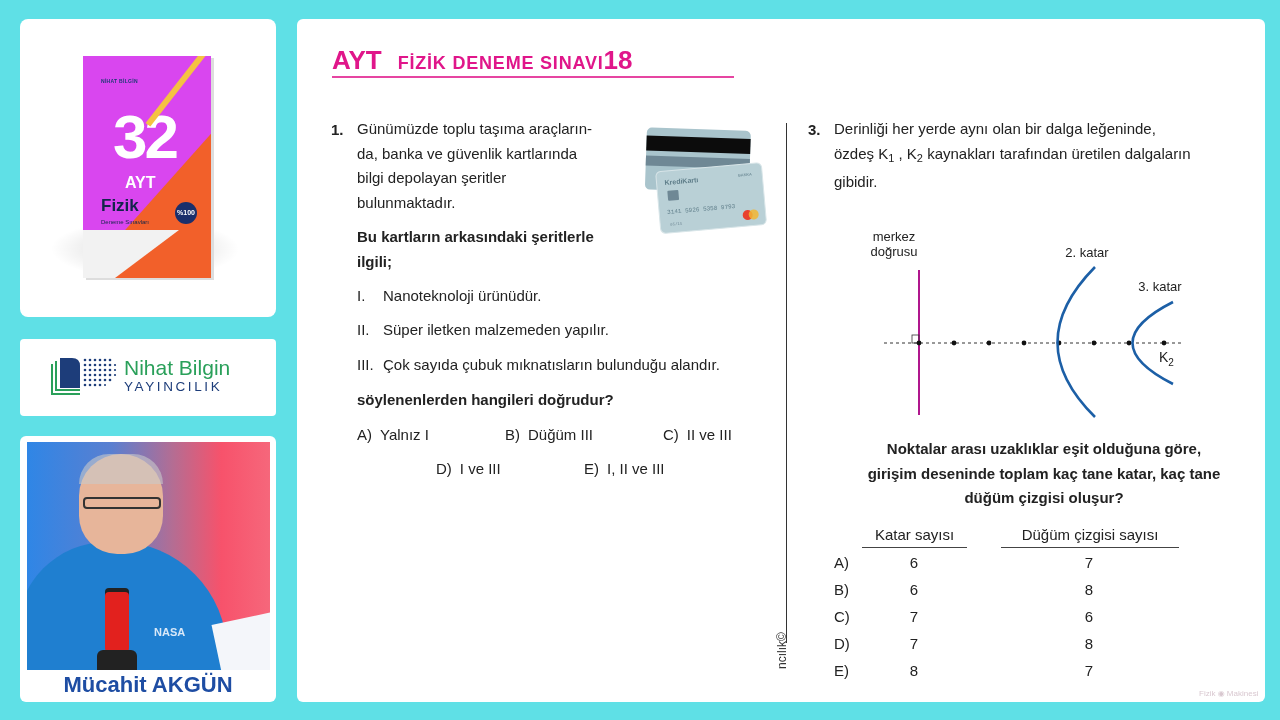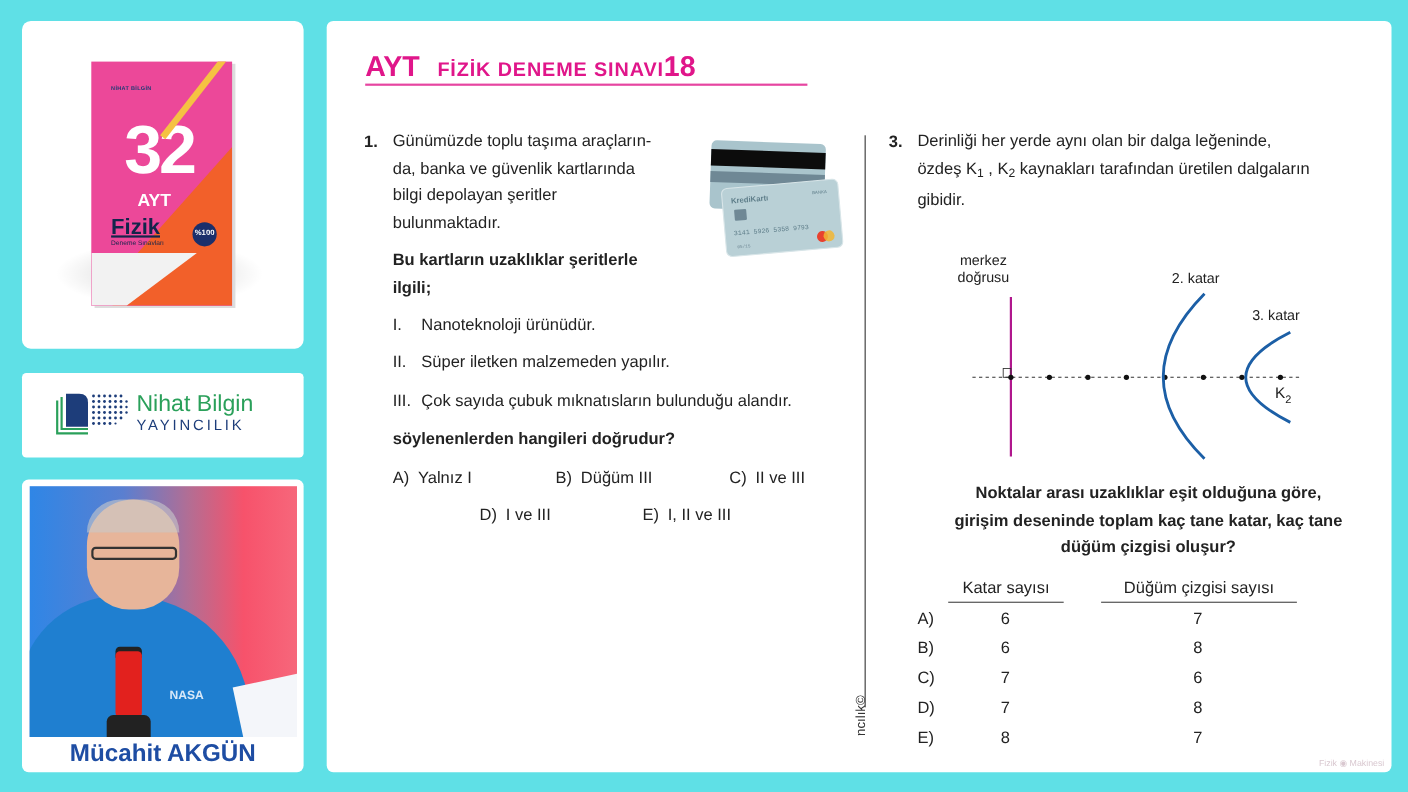--- a/index.html
+++ b/index.html
@@ -13,29 +13,29 @@
   .panel { position: absolute; background: #fff; border-radius: 8px; }
   #book-panel { left: 20px; top: 19px; width: 256px; height: 298px; }
   #logo-panel { left: 20px; top: 339px; width: 256px; height: 77px; border-radius: 4px; }
   #presenter-panel { left: 20px; top: 436px; width: 256px; height: 266px; border-radius: 6px; }
   #main-panel { left: 297px; top: 19px; width: 968px; height: 683px; border-radius: 6px; }
 
   
   .book { position: absolute; left: 63px; top: 37px; width: 128px; height: 222px; }
   .book-shadow { position: absolute; left: 30px; top: 200px; width: 190px; height: 60px;
     background: radial-gradient(ellipse at center, rgba(0,0,0,0.18), rgba(0,0,0,0) 70%); }
-  .book-cover { position: absolute; inset: 0; background: #ec4899; overflow: hidden; box-shadow: 3px 2px 0 #ddd; }
+  .book-cover { position: absolute; inset: 0; background: #d946ef; overflow: hidden; box-shadow: 3px 2px 0 #ddd; }
   .book-orange { position: absolute; left: 0; top: 0; width: 100%; height: 100%;
     background: #f2602a; clip-path: polygon(100% 35%, 100% 100%, 15% 100%, 15% 90%); }
   .book-white { position: absolute; left: 0; bottom: 0; width: 100%; height: 48px;
     background: #f2f2f2; clip-path: polygon(0 0, 75% 0, 25% 100%, 0 100%); }
   .book-author { position: absolute; left: 18px; top: 22px; font-size: 5px; color: #1b3b73; font-weight: bold; letter-spacing: 0.3px; }
   .book-num { position: absolute; left: 30px; top: 50px; font-size: 62px; font-weight: bold; color: #fff; letter-spacing: -3px; line-height: 1; }
   .book-ayt { position: absolute; left: 42px; top: 118px; font-size: 16px; font-weight: bold; color: #fff; }
-  .book-fizik { position: absolute; left: 18px; top: 140px; font-size: 20px; font-weight: bold; color: #13254b; text-decoration: underline; }
+  .book-fizik { position: absolute; left: 18px; top: 140px; font-size: 17px; font-weight: bold; color: #13254b; }
   .book-sub { position: absolute; left: 18px; top: 163px; font-size: 6px; color: #13254b; }
   .book-badge { position: absolute; left: 92px; top: 146px; width: 22px; height: 22px; border-radius: 50%;
     background: #1b2f6b; color: #fff; font-size: 7px; font-weight: bold; text-align: center; line-height: 22px; }
   .pencil { position: absolute; left: 88px; top: -4px; width: 6px; height: 90px; background: #f5c242;
     transform: rotate(38deg); transform-origin: top left; left: 118px; }
 
   
   .logo-mark { position: absolute; left: 30px; top: 17px; width: 70px; height: 40px; }
   .logo-text { position: absolute; left: 104px; top: 18px; }
   .logo-name { font-size: 21px; color: #2aa05a; line-height: 22px; }
@@ -193,21 +193,21 @@
 
   <div id="q1">
     <div class="q-num">1.</div>
     <div id="q1-stem" class="q-text">
       <div>Günümüzde toplu taşıma araçların-</div>
       <div>da, banka ve güvenlik kartlarında</div>
       <div>bilgi depolayan şeritler</div>
       <div>bulunmaktadır.</div>
     </div>
     <div id="q1-ask" class="q-text bold">
-      <div>Bu kartların uzaklıklar şeritlerle</div>
+      <div>Bu kartların arkasındaki şeritlerle</div>
       <div>ilgili;</div>
     </div>
     <div class="stmt" style="top:268px"><span class="roman">I.</span><span>Nanoteknoloji ürünüdür.</span></div>
     <div class="stmt" style="top:302px"><span class="roman">II.</span><span>Süper iletken malzemeden yapılır.</span></div>
     <div class="stmt" style="top:337px"><span class="roman">III.</span><span>Çok sayıda çubuk mıknatısların bulunduğu alandır.</span></div>
     <div class="stmt bold" style="top:372px">söylenenlerden hangileri doğrudur?</div>
 
     <div class="choice" style="left:60px;top:407px"><span class="lbl">A)</span><span>Yalnız I</span></div>
     <div class="choice" style="left:208px;top:407px"><span class="lbl">B)</span><span>Düğüm III</span></div>
     <div class="choice" style="left:366px;top:407px"><span class="lbl">C)</span><span>II ve III</span></div>

